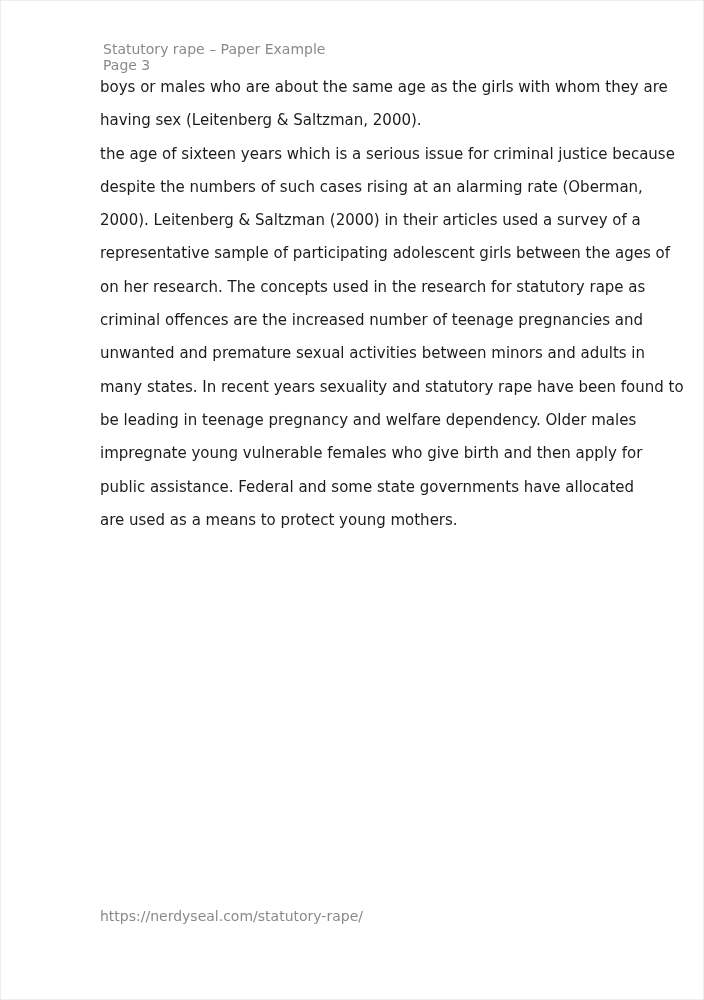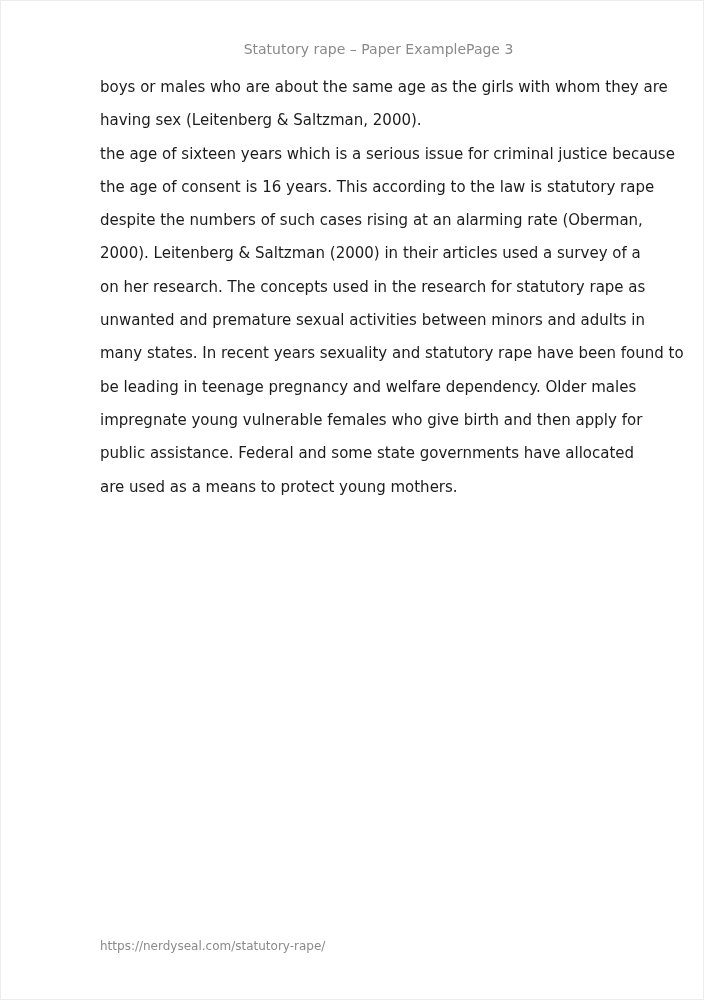--- a/index.html
+++ b/index.html
@@ -20,44 +20,45 @@
     outline: 1px solid #ededed;
     outline-offset: -1px;
     overflow: hidden;
   }
   .page-header {
     position: absolute;
     top: 41px;
     left: 103px;
     right: 50px;
     display: flex;
-    justify-content: center;
+    justify-content: space-between;
     align-items: baseline;
     color: var(--muted);
     font-size: 14px;
+    flex-direction: column;
   }
   .page-body {
     position: absolute;
     top: 71px;
     left: 100px;
     right: 36px;
     color: var(--text);
     font-size: 15px;
   }
   .page-body .line {
     height: 33.3px;
     line-height: 33.3px;
     white-space: nowrap;
   }
   .page-footer {
     position: absolute;
-    top: 939px;
+    top: 908px;
     left: 100px;
     right: 50px;
-    font-size: 12px;
+    font-size: 14px;
   }
   .footer-link {
     color: var(--muted);
     text-decoration: none;
     cursor: pointer;
   }
 </style>
 </head>
 <body>
 
@@ -65,24 +66,25 @@
 
   <header class="page-header">
     <span>Statutory rape – Paper Example</span>
     <span>Page 3</span>
   </header>
 
   <main class="page-body">
       <div class="line">boys or males who are about the same age as the girls with whom they are</div>
       <div class="line">having sex (Leitenberg &amp; Saltzman, 2000).</div>
       <div class="line">the age of sixteen years which is a serious issue for criminal justice because</div>
-      <div class="line">the age of consent is 16 years. This according to the law is statutory rape</div>
       <div class="line">despite the numbers of such cases rising at an alarming rate (Oberman,</div>
       <div class="line">2000). Leitenberg &amp; Saltzman (2000) in their articles used a survey of a</div>
+      <div class="line">representative sample of participating adolescent girls between the ages of</div>
       <div class="line">on her research. The concepts used in the research for statutory rape as</div>
+      <div class="line">criminal offences are the increased number of teenage pregnancies and</div>
       <div class="line">unwanted and premature sexual activities between minors and adults in</div>
       <div class="line">many states. In recent years sexuality and statutory rape have been found to</div>
       <div class="line">be leading in teenage pregnancy and welfare dependency. Older males</div>
       <div class="line">impregnate young vulnerable females who give birth and then apply for</div>
       <div class="line">public assistance. Federal and some state governments have allocated</div>
       <div class="line">are used as a means to protect young mothers.</div>
     </main>
 
   <footer class="page-footer">
     <a class="footer-link">https://nerdyseal.com/statutory-rape/</a>

